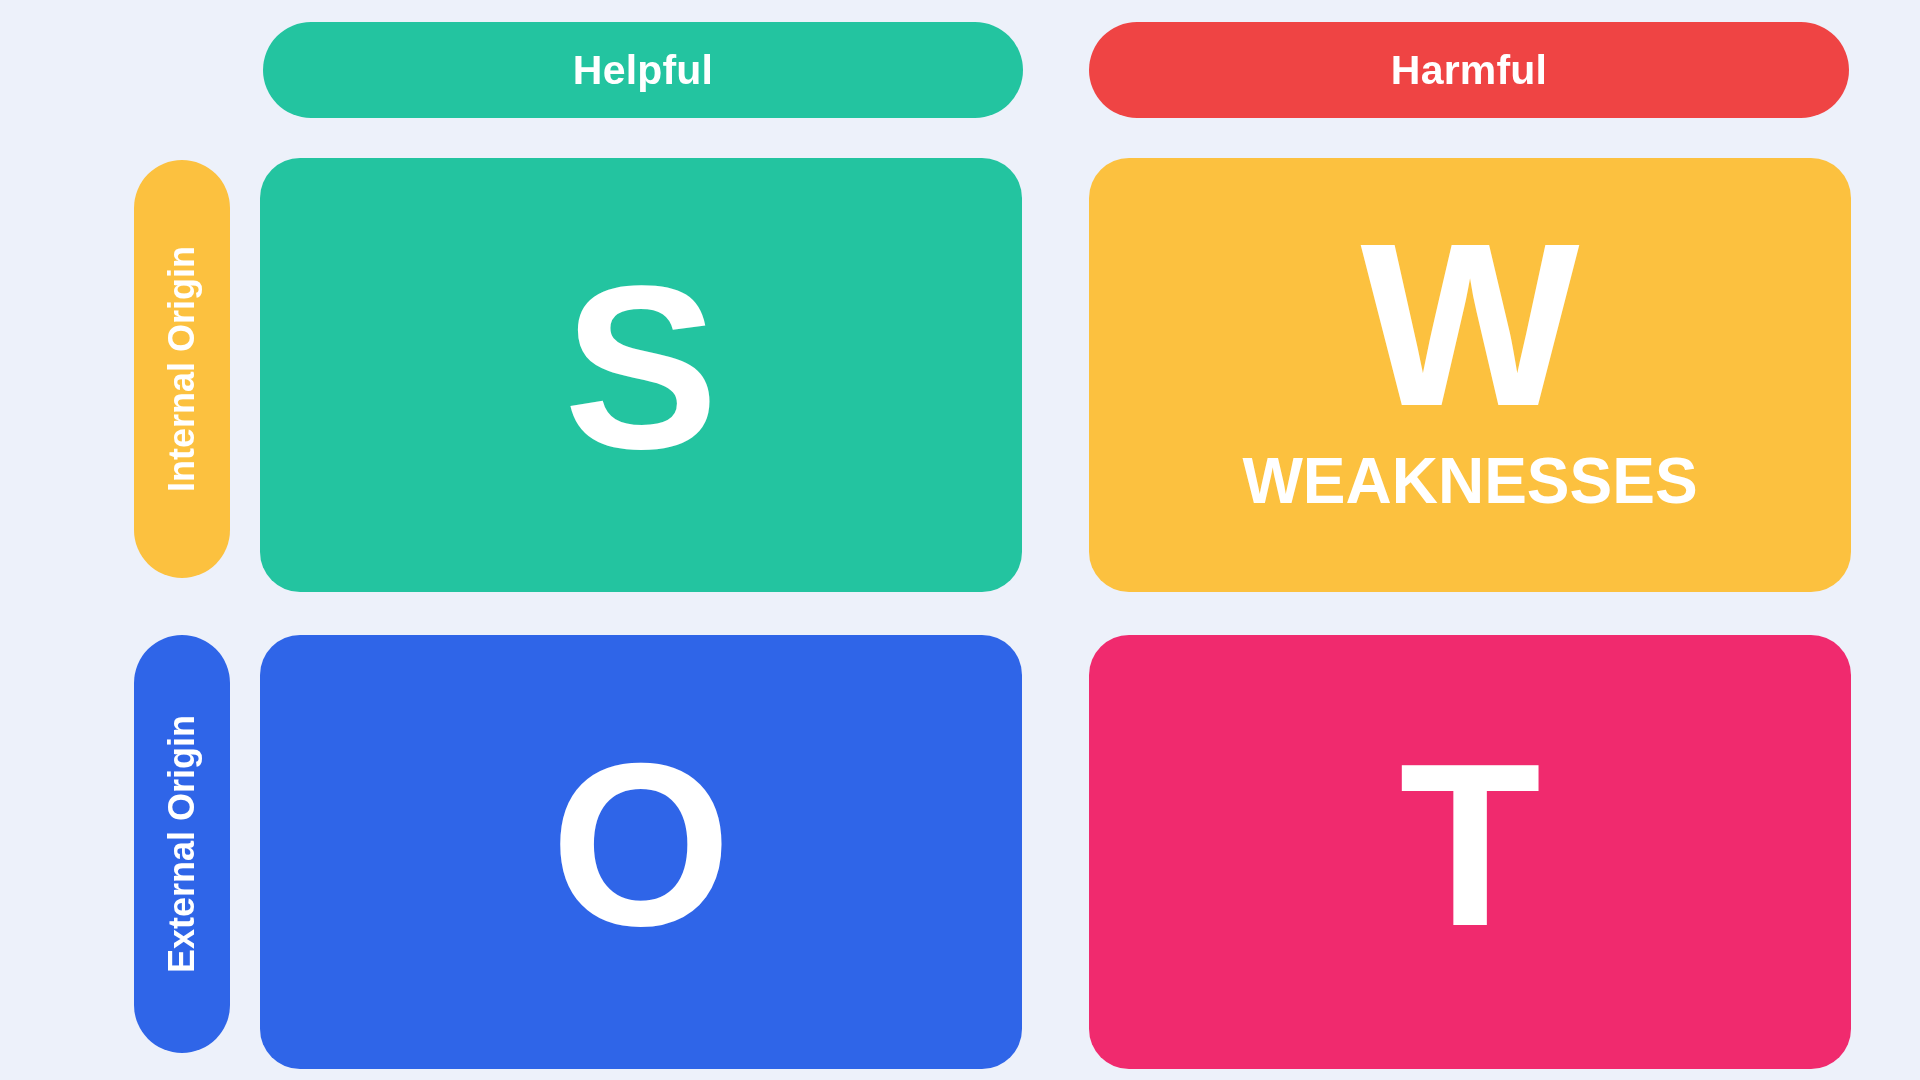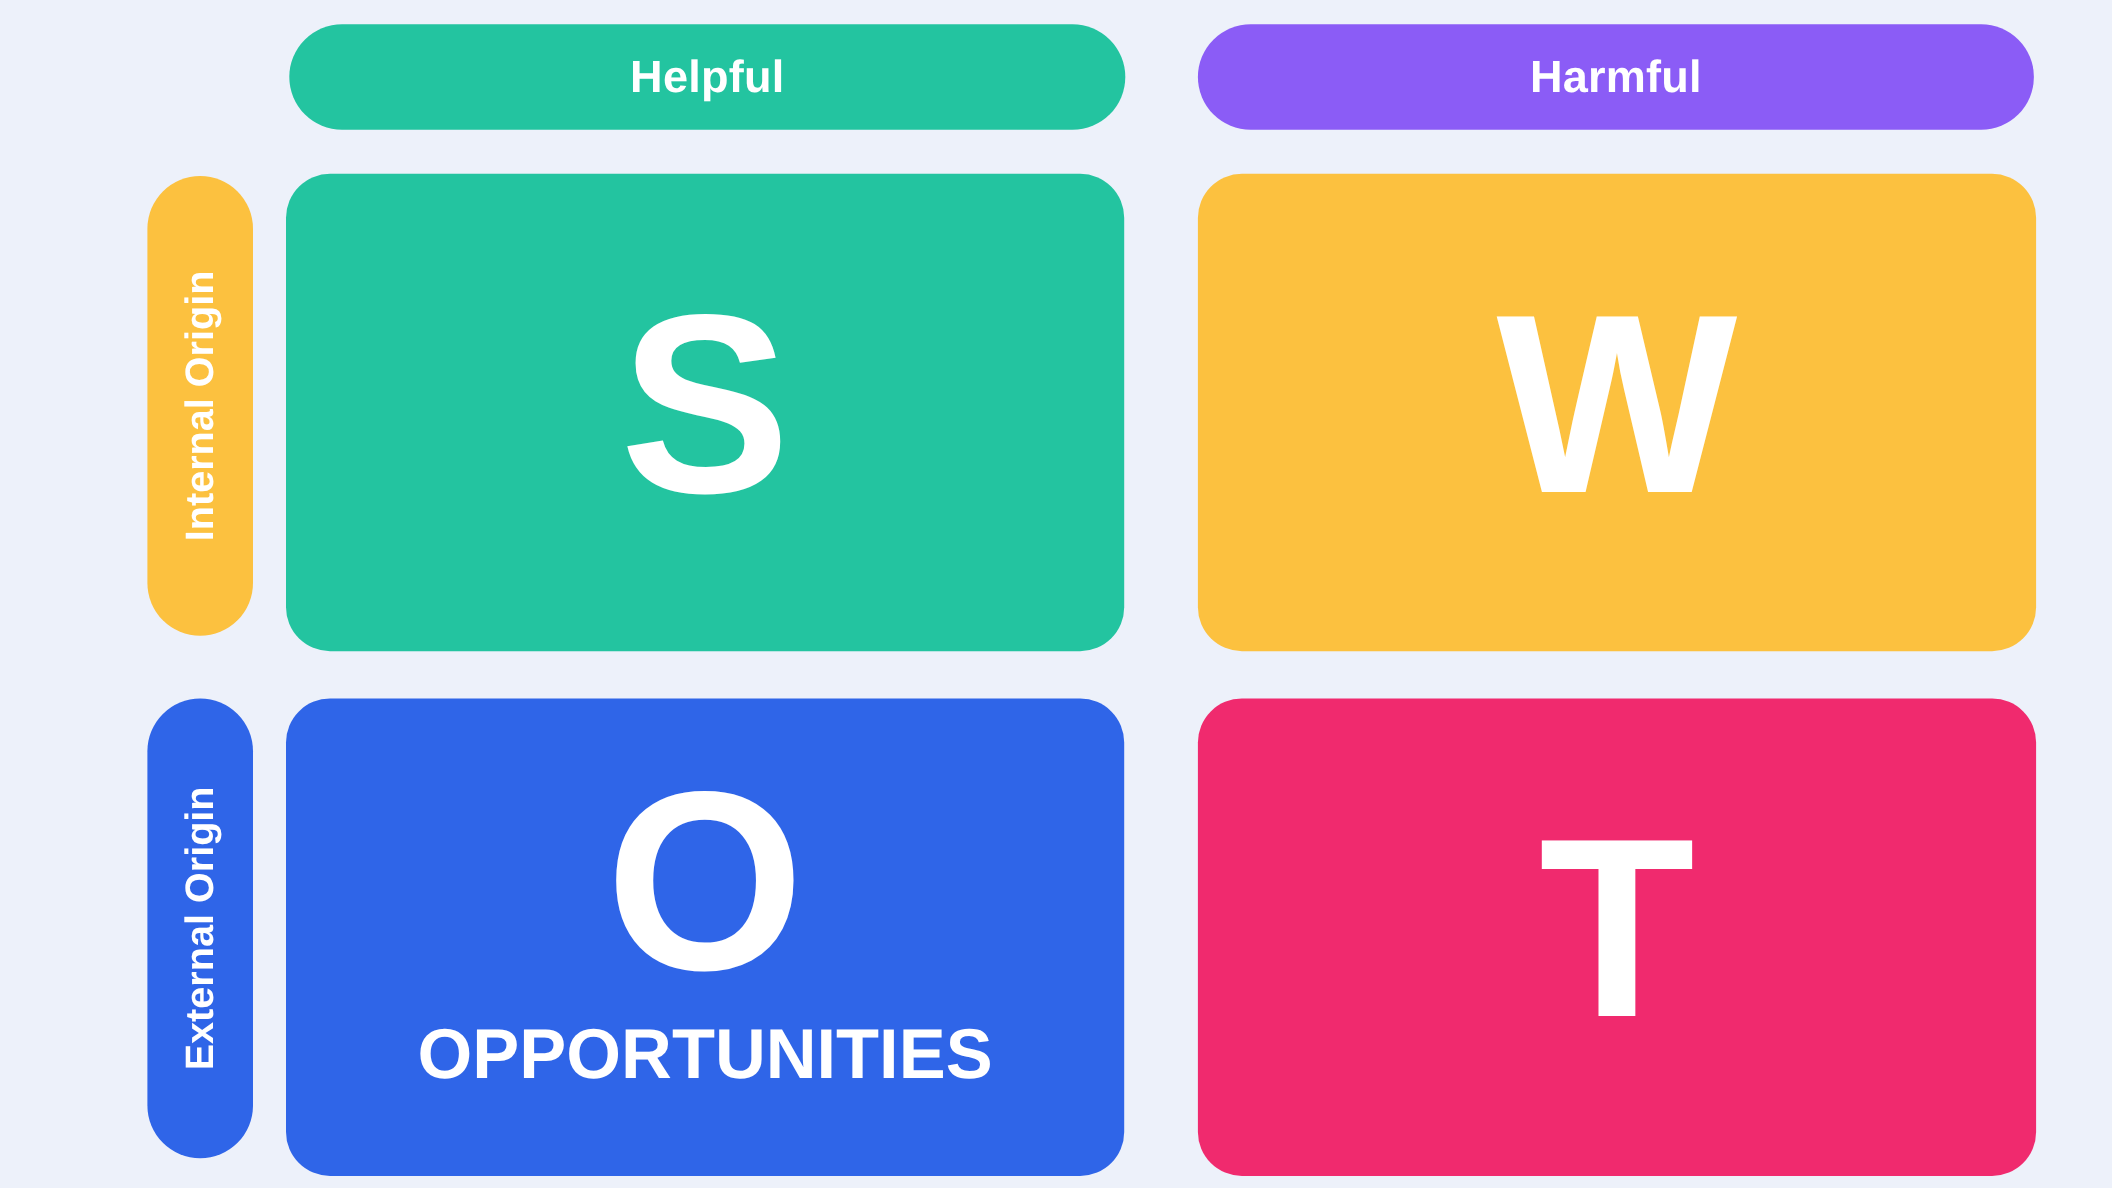--- a/index.html
+++ b/index.html
@@ -38,21 +38,21 @@
   .col-header-helpful {
     left: 251px;
     top: 22px;
     width: 760px;
     background: #23c4a0;
   }
   .col-header-harmful {
     left: 1077px;
     top: 22px;
     width: 760px;
-    background: #8b5cf6;
+    background: #ef4444;
   }
 
   
   .row-label {
     position: absolute;
     width: 96px;
     border-radius: 48px;
     display: flex;
     align-items: center;
     justify-content: center;
@@ -155,24 +155,24 @@
   <div class="row-label row-label-external">
     <span class="row-label-text">External Origin</span>
   </div>
 
   <div class="quadrant quadrant-strengths">
     <span class="q-letter">S</span>
   </div>
 
   <div class="quadrant quadrant-weaknesses">
     <span class="q-letter">W</span>
+    <span class="q-title">WEAKNESSES</span>
   </div>
 
   <div class="quadrant quadrant-opportunities">
     <span class="q-letter">O</span>
-    <span class="q-title">OPPORTUNITIES</span>
   </div>
 
   <div class="quadrant quadrant-threats">
     <span class="q-letter">T</span>
   </div>
 
 </div>
 
 </body></html>

